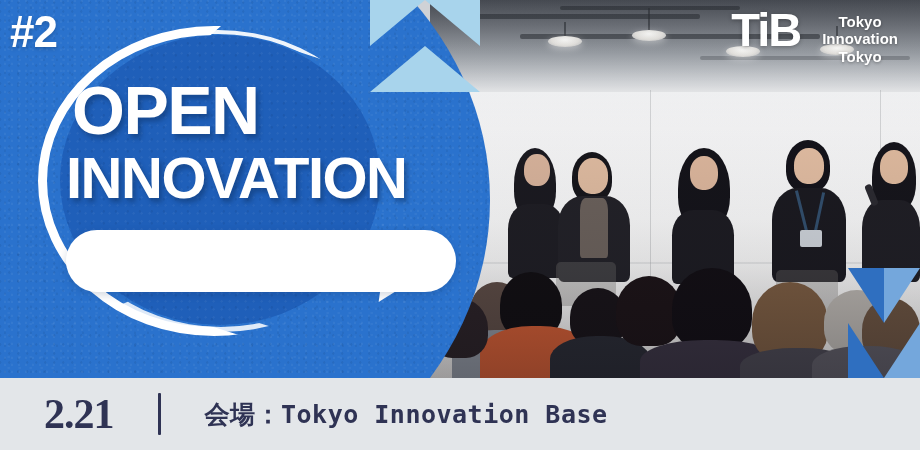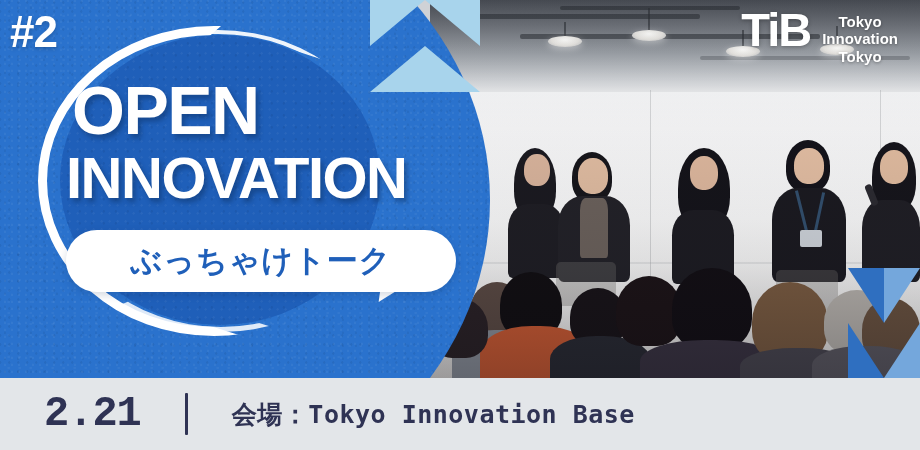--- a/index.html
+++ b/index.html
@@ -92,31 +92,31 @@
     border-radius:34px;box-shadow:0 3px 8px rgba(10,40,85,.18);}
   .bubble-tail{position:absolute;left:380px;top:282px;width:0;height:0;
     border-left:26px solid #fff;border-bottom:22px solid transparent;border-top:0 solid transparent;
     transform:rotate(8deg);}
   .bubble-txt{position:absolute;left:66px;top:230px;width:390px;height:62px;
     display:flex;align-items:center;justify-content:center;
     color:#1f5fb9;font-size:31px;font-weight:700;letter-spacing:1px;
     font-family:"DejaVu Sans","Liberation Sans",sans-serif;}
 
   
-  .logo{position:absolute;right:22px;top:8px;display:flex;align-items:flex-start;gap:12px;}
+  .logo{position:absolute;right:22px;top:8px;display:flex;align-items:flex-start;gap:22px;}
   .logo-tib{color:#fff;font-size:47px;font-weight:700;line-height:.92;letter-spacing:-2px;
     text-shadow:0 1px 4px rgba(0,0,0,.3);}
   .logo-sub{color:#fff;font-size:15px;font-weight:700;line-height:1.16;padding-top:5px;
     text-shadow:0 1px 3px rgba(0,0,0,.35);text-align:center;}
 
   
   .bar{position:absolute;left:0;bottom:0;width:920px;height:72px;background:#e3e6e9;
     display:flex;align-items:center;}
   .bar-date{display:flex;align-items:center;padding-left:44px;color:#2f3354;
-    font-family:Liberation Mono, monospace;}
+    font-family:Liberation Serif, serif;}
   .d-big{font-size:42px;font-weight:700;letter-spacing:-1px;}
   .d-sm{font-size:27px;font-weight:700;letter-spacing:-1px;margin-left:2px;}
   .divider{width:3px;height:42px;background:#2f3354;margin:0 44px;border-radius:1px;}
   .bar-venue{color:#2f3354;font-size:25px;font-weight:700;letter-spacing:.5px;
     font-family:"DejaVu Sans Mono","Liberation Mono",monospace;}
 </style>
 </head>
 <body>
 
 <div class="banner">
@@ -222,21 +222,20 @@
 
   <div class="hash">#2</div>
 
   <div class="headline">
     <span class="hl1">OPEN</span>
     <span class="hl2">INNOVATION</span>
   </div>
 
   <div class="bubble-tail"></div>
   <div class="bubble"></div>
-  <div class="bubble-txt">ぶっちゃけトーク</div>
 
   <div class="logo">
     <div class="logo-tib">TiB</div>
     <div class="logo-sub">
       <div>Tokyo</div>
       <div>Innovation</div>
       <div>Tokyo</div>
     </div>
   </div>
 

